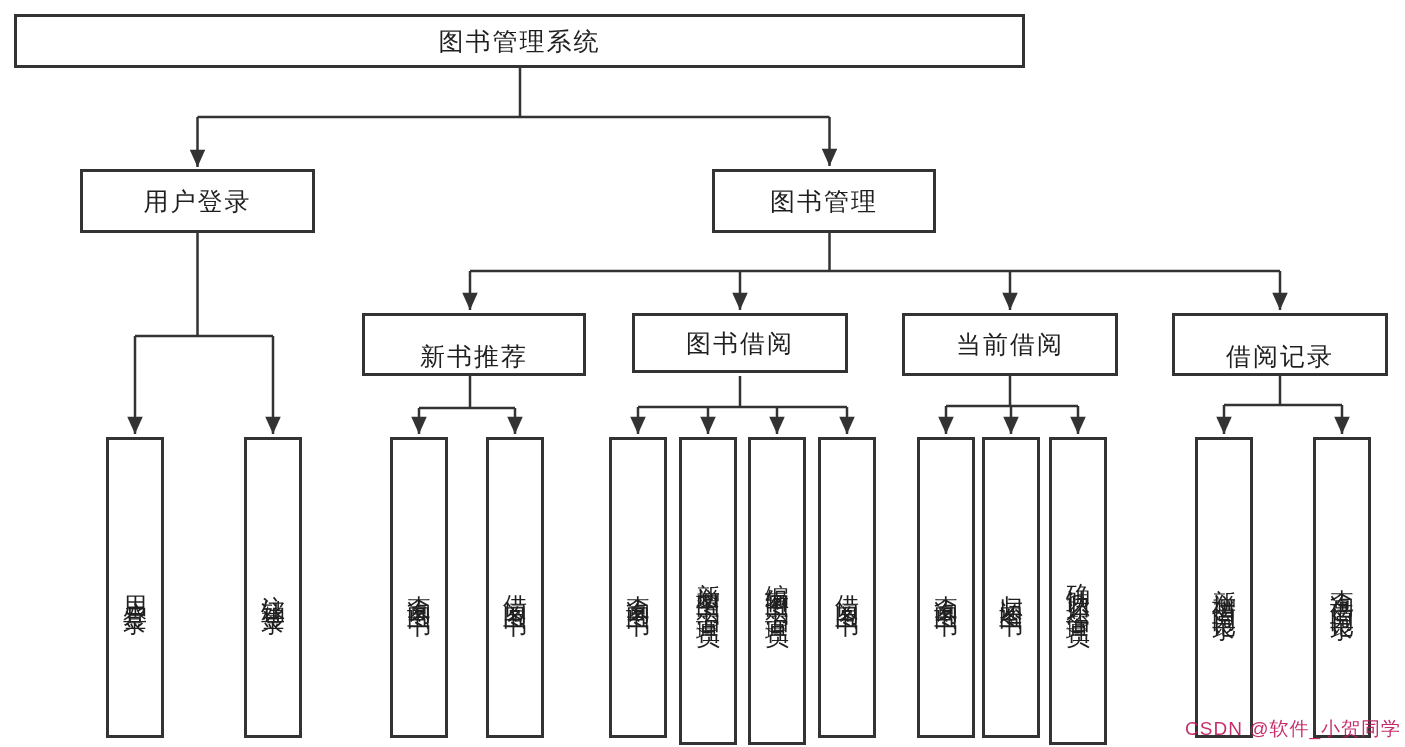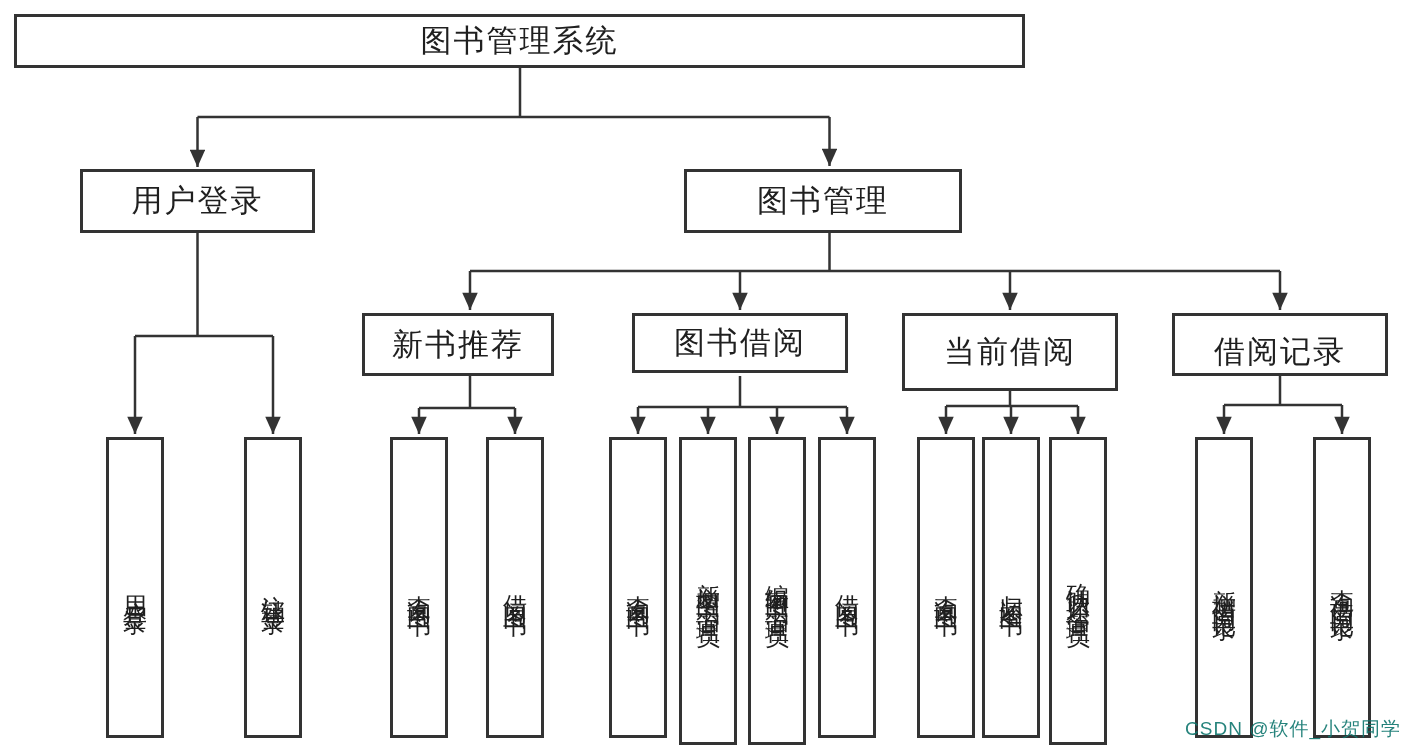--- a/index.html
+++ b/index.html
@@ -21,40 +21,40 @@
     position: absolute;
     box-sizing: border-box;
     border: 3px solid #333333;
     background: #ffffff;
     display: flex;
     align-items: center;
     justify-content: center;
     z-index: 2;
   }
   .box.h span {
-    font-size: 31px;
+    font-size: 25px;
     letter-spacing: 2px;
     white-space: nowrap;
     font-family: Liberation Serif, serif;
   }
   .box.v span {
     writing-mode: vertical-rl;
     text-orientation: mixed;
     font-size: 24px;
     letter-spacing: 6px;
     line-height: 1;
     white-space: nowrap;
   }
   .watermark {
     position: absolute;
     top: 716px;
     right: 4px;
     font-size: 19px;
     letter-spacing: 1px;
-    color: #0f766e;
+    color: #be185d;
     opacity: 0.9;
     z-index: 3;
     white-space: nowrap;
   }
 </style>
 </head>
 <body>
 
 <div class="canvas">
 
@@ -101,31 +101,31 @@
     </g>
   </svg>
 
   <div class="box h" style="left:14px; top:14px; width:1011px; height:54px;">
     <span>图书管理系统</span>
   </div>
 
   <div class="box h" style="left:80px; top:169px; width:235px; height:64px;">
     <span>用户登录</span>
   </div>
-  <div class="box h" style="left:684px; top:169px; width:278px; height:64px;text-align:center;">
+  <div class="box h" style="left:712px; top:169px; width:224px; height:64px;text-align:center;">
     <span>图书管理</span>
   </div>
 
-  <div class="box h" style="left:362px; top:313px; width:192px; height:63px;">
+  <div class="box h" style="left:362px; top:313px; width:224px; height:63px;align-items:flex-end;">
     <span>新书推荐</span>
   </div>
   <div class="box h" style="left:632px; top:313px; width:216px; height:60px;">
     <span>图书借阅</span>
   </div>
-  <div class="box h" style="left:902px; top:313px; width:216px; height:78px;">
+  <div class="box h" style="left:902px; top:313px; width:216px; height:63px;">
     <span>当前借阅</span>
   </div>
   <div class="box h" style="left:1172px; top:313px; width:216px; height:63px;align-items:flex-end;">
     <span>借阅记录</span>
   </div>
 
   <div class="box v" style="left:106px; top:437px; width:58px; height:301px;">
     <span>用户登录</span>
   </div>
   <div class="box v" style="left:244px; top:437px; width:58px; height:301px;">

